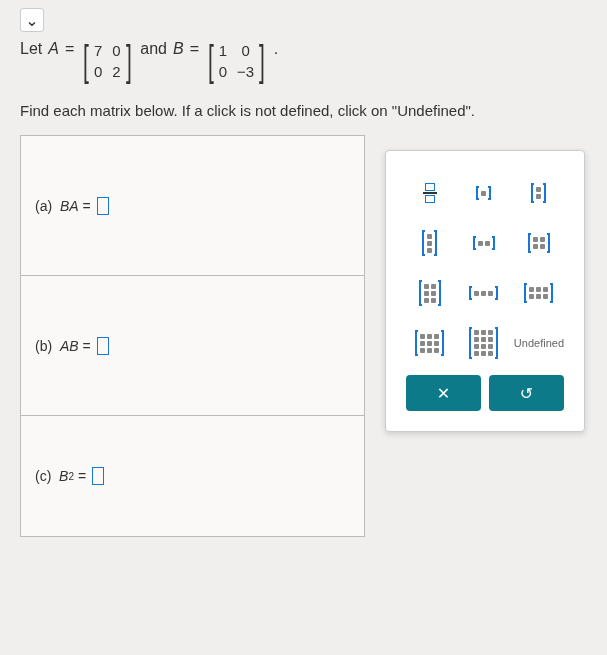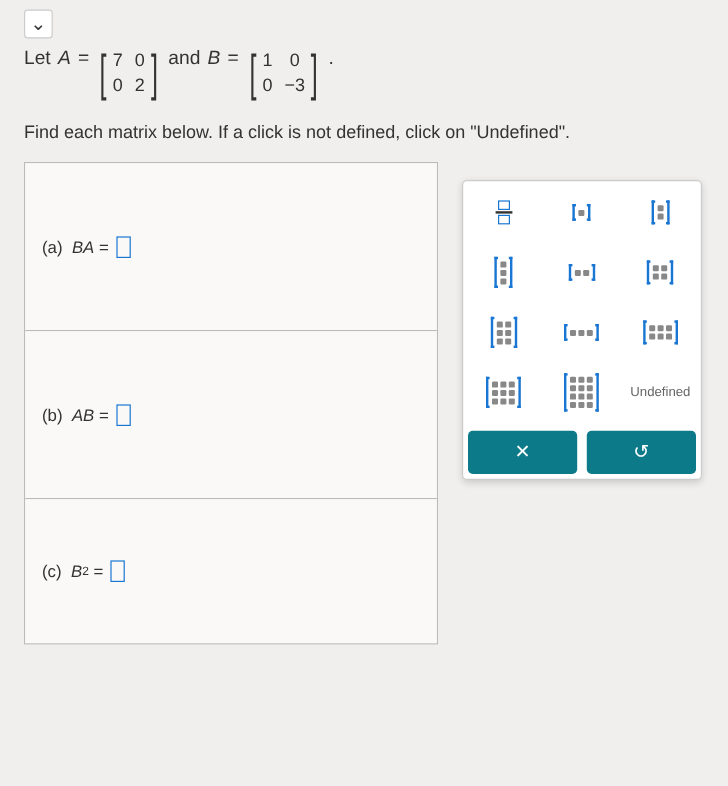--- a/index.html
+++ b/index.html
@@ -71,21 +71,21 @@
       vertical-align: middle;
     }
     .palette {
       position: absolute;
       right: 22px;
       top: 150px;
       width: 200px;
       background: #fff;
       border: 1px solid #ccc;
       border-radius: 4px;
-      padding: 4px;
+      padding: 20px;
       box-shadow: 0 2px 6px rgba(0,0,0,0.15);
     }
     .palette-grid {
       display: grid;
       grid-template-columns: repeat(3, 1fr);
       gap: 6px;
       margin-bottom: 10px;
     }
     .palette-cell {
       height: 44px;

